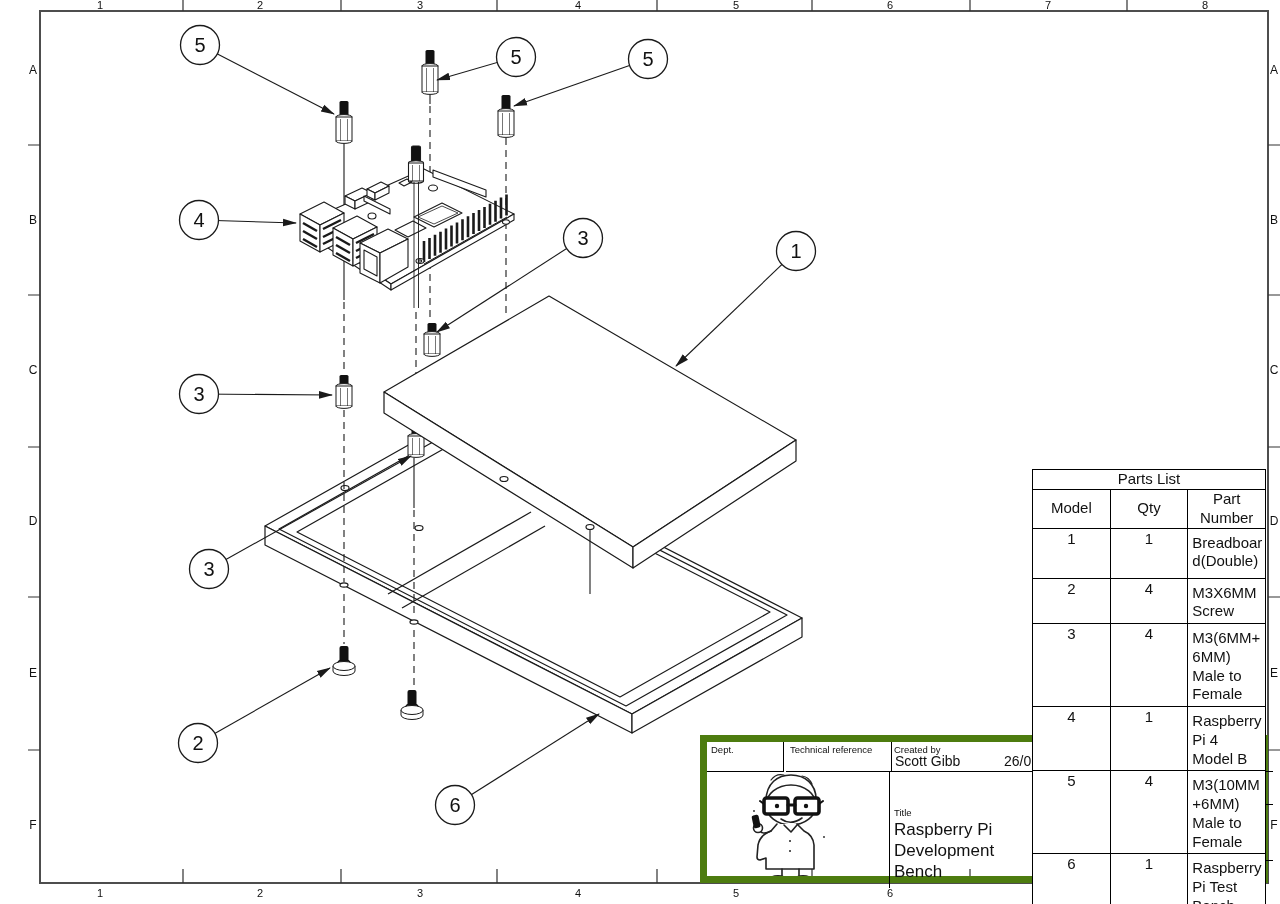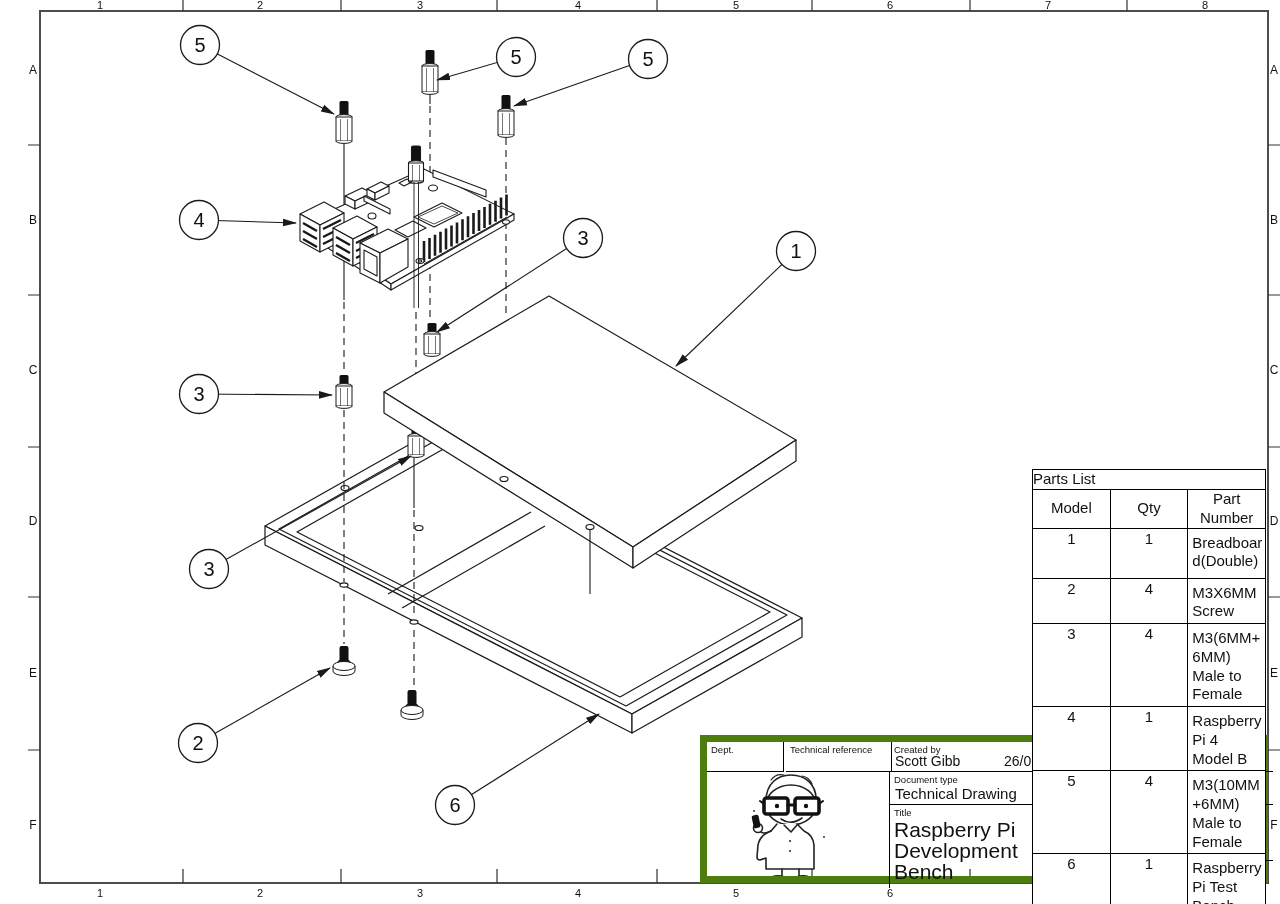--- a/index.html
+++ b/index.html
@@ -5,21 +5,21 @@
   html,body{margin:0;padding:0;}
   body{
     width:1280px;height:904px;position:relative;background:#ffffff;
     font-family:"Liberation Sans", sans-serif;color:#111;overflow:hidden;
   }
   #scene{position:absolute;left:0;top:0;z-index:1;}
   
   .parts-list{position:absolute;left:1032px;top:469px;width:234px;z-index:3;background:#fff;}
   .parts-list table{border-collapse:collapse;width:100%;table-layout:fixed;background:#fff;}
   .parts-list th,.parts-list td{border:1px solid #000;font-weight:400;font-size:15px;line-height:1.25;}
-  .parts-list .pl-title th{height:19px;text-align:left;padding:0;}
+  .parts-list .pl-title th{height:19px;text-align:center;padding:0;}
   .parts-list .pl-head th{height:20px;text-align:center;padding:0;}
   .parts-list td.c-item{width:44px;text-align:center;vertical-align:top;padding:1px 0 0 0;}
   .parts-list td.c-qty{width:47px;text-align:center;vertical-align:top;padding:1px 0 0 0;}
   .parts-list td.c-part{width:137px;vertical-align:top;padding:5px 2px 2px 4px;overflow-wrap:anywhere;word-break:break-word;}
   .parts-list tr.h44 td{height:42px;} .parts-list tr.h22 td{height:20px;}
   .parts-list tr.h43 td{height:41px;} .parts-list tr.h40 td{height:38px;}
   .parts-list tr.h39 td{height:37px;}
   
   .title-block{position:absolute;left:700px;top:735px;width:568px;height:148px;border:7px solid #4d7c0f;z-index:2;box-sizing:border-box;}
   .tb-cell{position:absolute;box-sizing:border-box;}
@@ -33,21 +33,21 @@
   .tb-mascot{left:0;top:30px;width:183px;height:116px;}
   .tb-doctype{left:183px;top:30px;width:195px;height:33px;}
   .tb-docstatus{left:378px;top:30px;width:188px;height:33px;}
   .tb-title{left:183px;top:63px;width:195px;height:83px;}
   .tb-dwg{left:378px;top:63px;width:188px;height:56px;}
   .tb-rev{left:378px;top:119px;width:32px;height:27px;}
   .tb-date{left:410px;top:119px;width:113px;height:27px;}
   .tb-sheet{left:523px;top:119px;width:43px;height:27px;}
   .tb-created-val{position:absolute;bottom:2px;left:5px;right:10px;display:flex;justify-content:space-between;font-size:14px;}
   .tb-doctype-val{position:absolute;bottom:2px;left:5px;font-size:15px;}
-  .tb-title-val{margin:1px 0 0 4px;font-size:21px;line-height:21px;width:150px;}
+  .tb-title-val{margin:1px 0 0 4px;font-size:17px;line-height:21px;width:150px;}
   .tb-dwg-val{text-align:center;font-size:20px;margin-top:9px;}
   .tb-date-val{position:absolute;bottom:2px;left:6px;font-size:17px;}
   .tb-sheet-val{position:absolute;bottom:3px;width:100%;text-align:center;font-size:15px;}
 </style>
 </head>
 <body>
 
 <svg id="scene" width="1280" height="904" viewBox="0 0 1280 904">
   <defs>
     <marker id="arr" markerWidth="14" markerHeight="10" refX="13" refY="5" orient="auto" markerUnits="userSpaceOnUse">
@@ -383,24 +383,20 @@
     <span class="tb-label">Created by</span>
     <div class="tb-created-val">
       <span>Scott Gibb</span>
       <span>26/07/2023</span>
     </div>
   </div>
   <div class="tb-cell tb-approved bb">
     <span class="tb-label">Approved by</span>
   </div>
   <div class="tb-cell tb-mascot br"></div>
-  <div class="tb-cell tb-doctype br bb">
-    <span class="tb-label">Document type</span>
-    <div class="tb-doctype-val">Technical Drawing</div>
-  </div>
   <div class="tb-cell tb-docstatus bb">
     <span class="tb-label">Document status</span>
   </div>
   <div class="tb-cell tb-title br">
     <span class="tb-label">Title</span>
     <div class="tb-title-val">Raspberry Pi Development Bench</div>
   </div>
   <div class="tb-cell tb-dwg bb">
     <span class="tb-label">DWG No.</span>
     <div class="tb-dwg-val">1</div>

